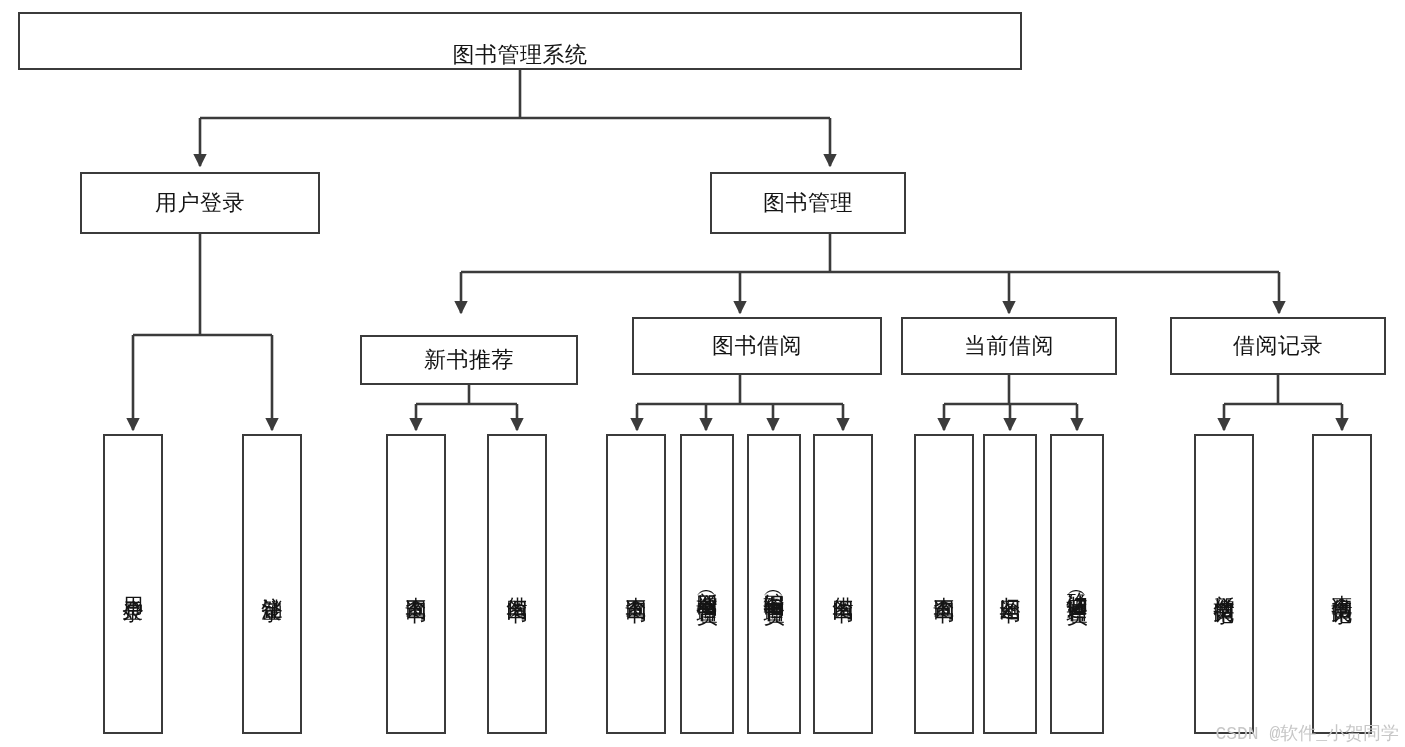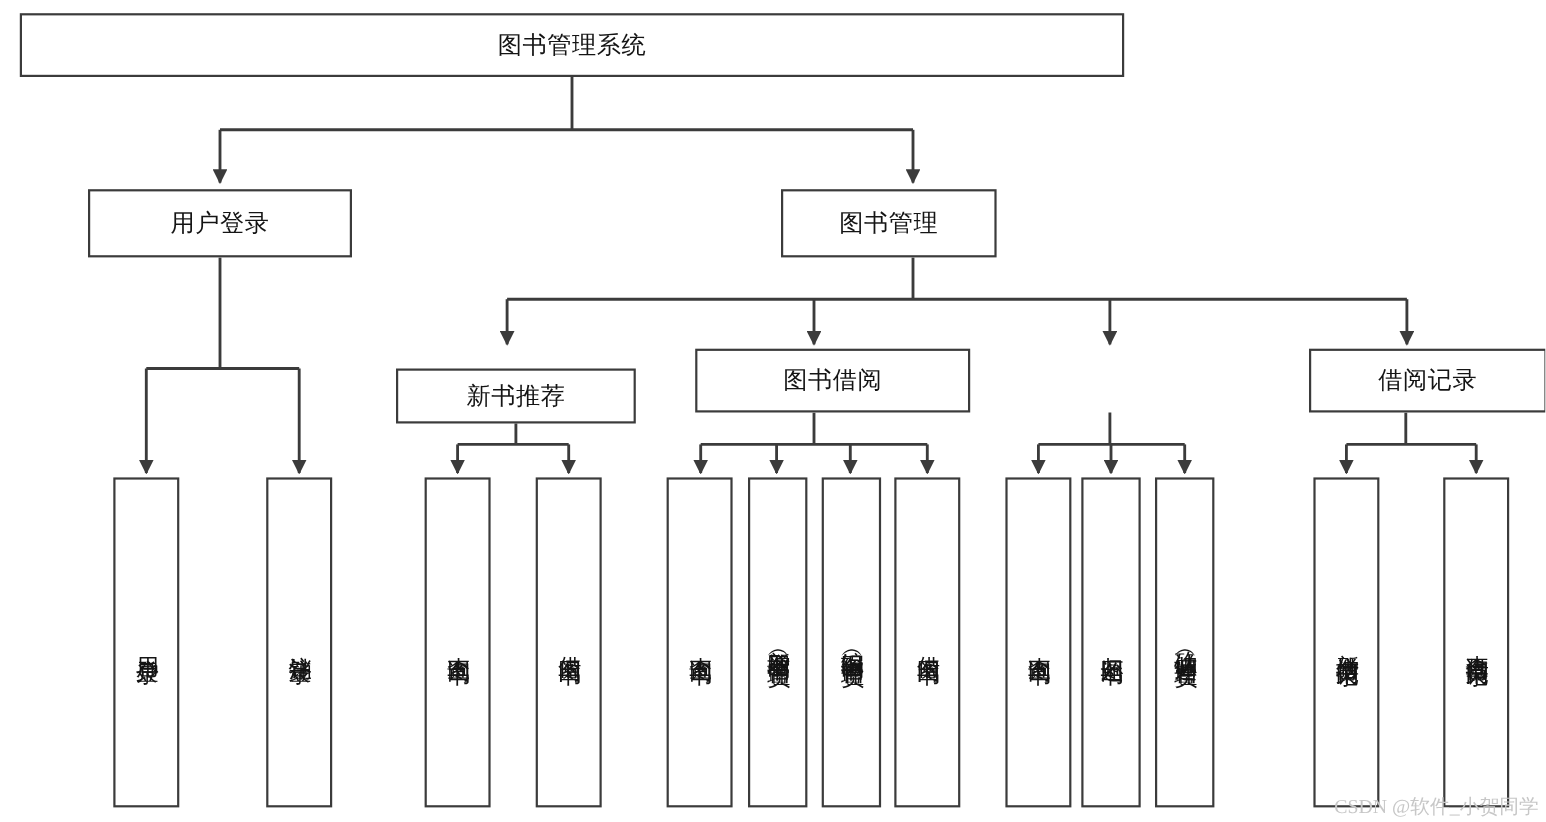--- a/index.html
+++ b/index.html
@@ -62,21 +62,21 @@
   .node.level2 .node-label { font-size: 22px; }
   .node.level3 .node-label { font-size: 22px; }
   #watermark {
     position: absolute;
     right: 6px;
     bottom: 2px;
     font-size: 18px;
     color: #c7c7c7;
     white-space: nowrap;
     pointer-events: none;
-    font-family: Liberation Serif, serif;
+    font-family: Liberation Mono, monospace;
   }
 </style>
 </head>
 <body>
 
 <div id="diagram-root">
 
   <svg id="diagram-svg" viewBox="0 0 1405 747" xmlns="http://www.w3.org/2000/svg">
     <defs>
       <marker id="arrow" viewBox="0 0 10 10" refX="9" refY="5" markerWidth="5.2" markerHeight="5.2" orient="auto-start-reverse">
@@ -120,38 +120,41 @@
       <path d="M 1010 404 L 1010 430" marker-end="url(#arrow)"></path>
       <path d="M 1077 404 L 1077 430" marker-end="url(#arrow)"></path>
 
       <path d="M 1278 375 L 1278 404"></path>
       <path d="M 1224 404 L 1342 404"></path>
       <path d="M 1224 404 L 1224 430" marker-end="url(#arrow)"></path>
       <path d="M 1342 404 L 1342 430" marker-end="url(#arrow)"></path>
     </g>
   </svg>
 
-  <div class="node root" style="left:18px; top:12px; width:1004px; height:58px;">
+  <div class="node root" style="left:18px; top:12px; width:1004px; height:58px;align-items:flex-end;">
     <span class="node-label">图书管理系统</span>
   </div>
 
   <div class="node level2" style="left:80px; top:172px; width:240px; height:62px;">
     <span class="node-label">用户登录</span>
   </div>
   <div class="node level2" style="left:710px; top:172px; width:196px; height:62px;">
     <span class="node-label">图书管理</span>
   </div>
 
   <div class="node level3" style="left:360px; top:335px; width:218px; height:50px;">
     <span class="node-label">新书推荐</span>
   </div>
   <div class="node level3" style="left:632px; top:317px; width:250px; height:58px;">
     <span class="node-label">图书借阅</span>
   </div>
-  <div class="node level3" style="left:1170px; top:317px; width:216px; height:58px;margin-left:20px;">
+  <div class="node level3" style="left:901px; top:317px; width:216px; height:58px;">
+    <span class="node-label">当前借阅</span>
+  </div>
+  <div class="node level3" style="left:1170px; top:317px; width:216px; height:58px;">
     <span class="node-label">借阅记录</span>
   </div>
 
   <div class="node vertical" style="left:103px; top:434px; width:60px; height:300px;">
     <span class="node-label">用户登录</span>
   </div>
   <div class="node vertical" style="left:242px; top:434px; width:60px; height:300px;">
     <span class="node-label">注销登录</span>
   </div>
 

